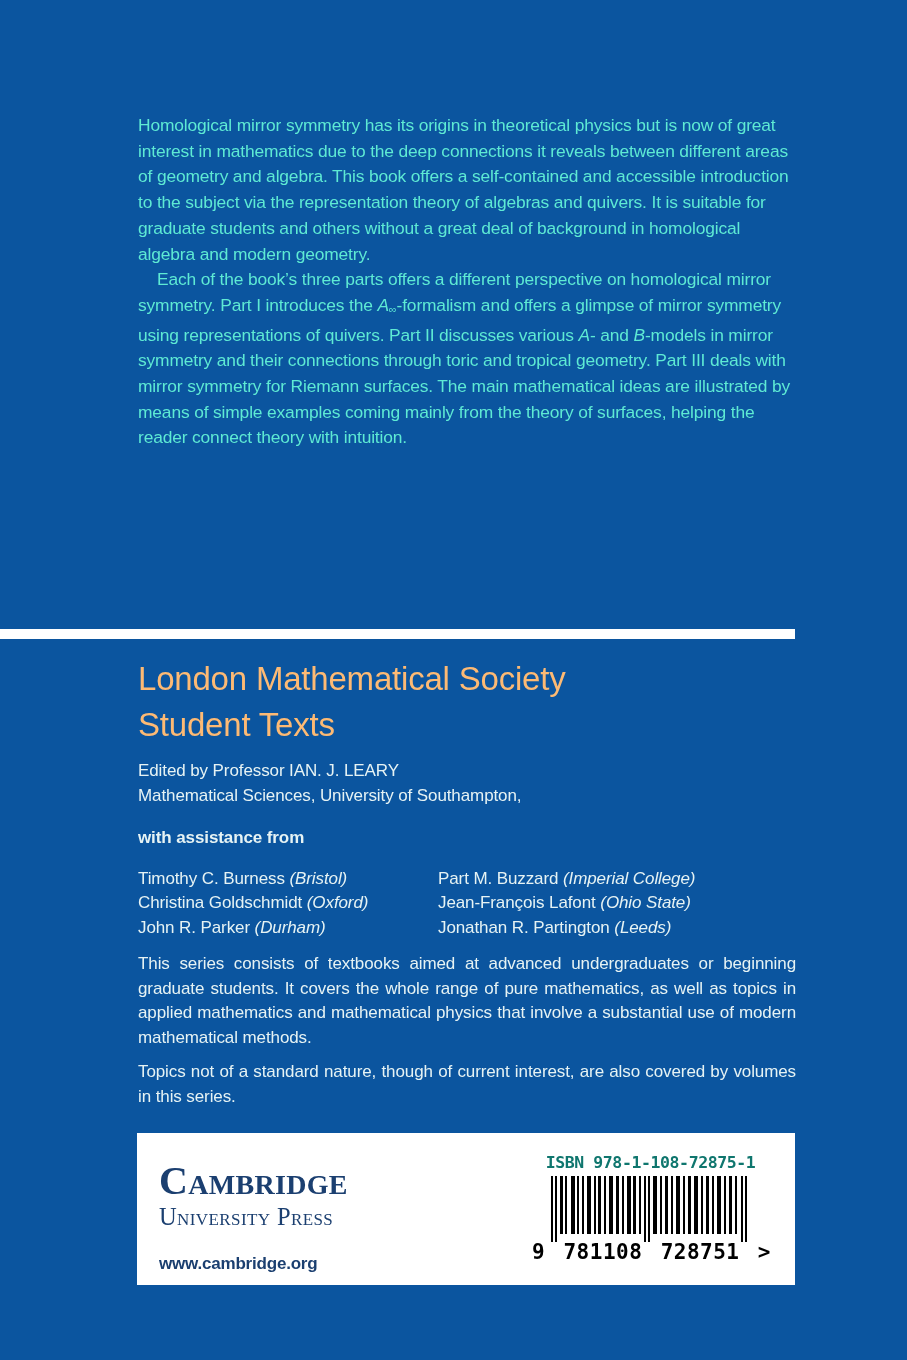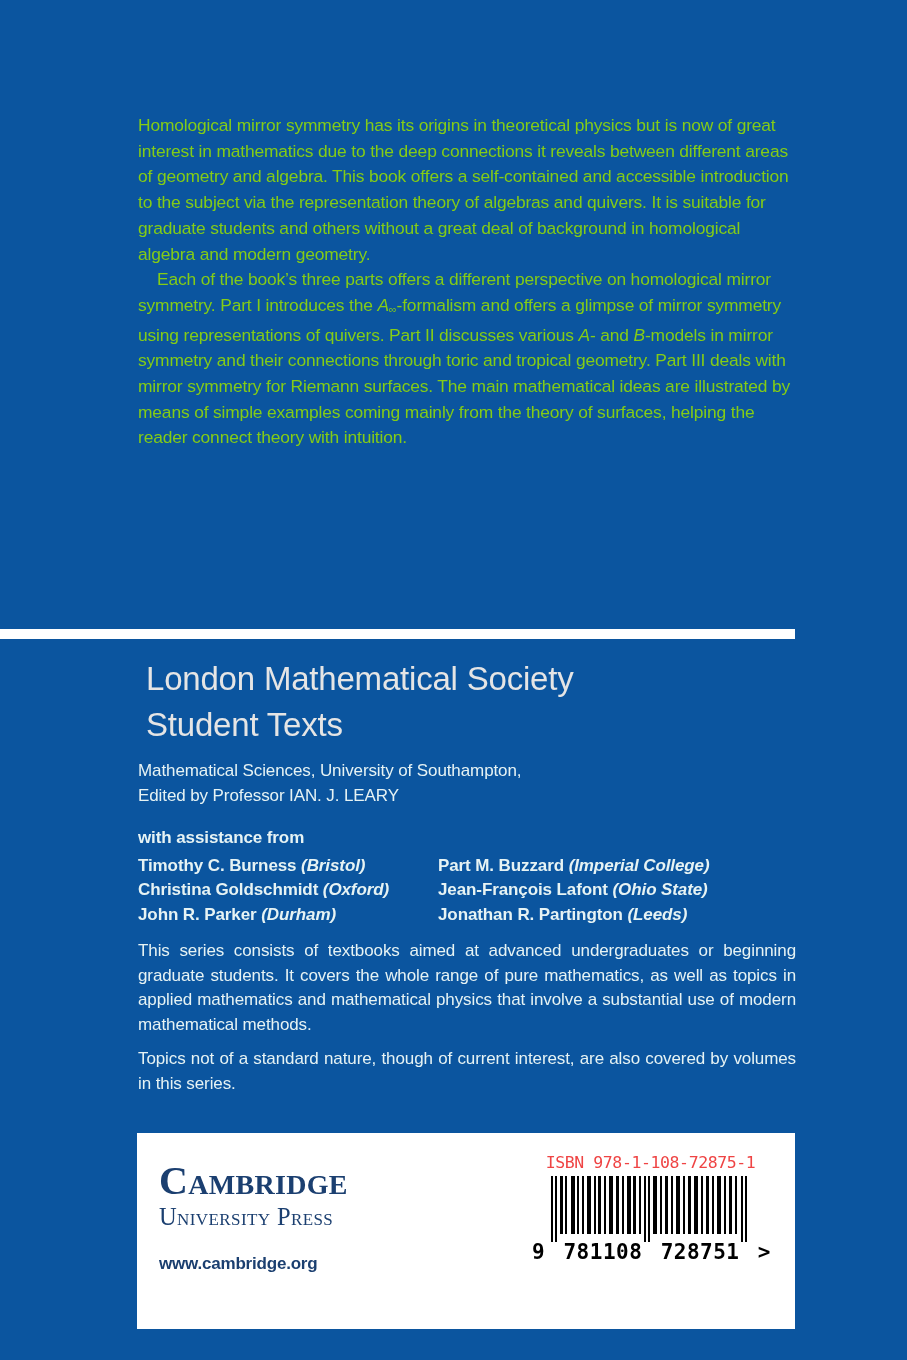--- a/index.html
+++ b/index.html
@@ -21,21 +21,21 @@
     position: absolute;
     left: 138px;
     top: 113px;
     width: 658px;
   }
   .blurb p {
     margin: 0;
     font-size: 17.4px;
     line-height: 25.7px;
     letter-spacing: -0.15px;
-    color: #84cc16;
+    color: #5eead4;
     text-align: left;
   }
   .blurb p.indent {
     text-indent: 19px;
   }
   .it { font-style: italic; }
   .sub {
     font-size: 0.62em;
     vertical-align: -0.18em;
     letter-spacing: 0;
@@ -56,44 +56,42 @@
     position: absolute;
     left: 138px;
     top: 656px;
     width: 658px;
   }
   .series-title {
     font-size: 33px;
     line-height: 46px;
     font-weight: 300;
     letter-spacing: -0.2px;
-    color: #e5e5e5;
+    color: #fdba74;
     white-space: pre-line;
-    margin-left: 8px;
   }
   .editor-block {
     margin-top: 11px;
     font-size: 17px;
     line-height: 24.5px;
     letter-spacing: -0.1px;
     color: #e6f3f4;
   }
   .editor-block div { white-space: nowrap; }
   .assist-label {
     margin-top: 18px;
     font-weight: bold;
   }
   .assoc-table {
-    margin-top: 3px;
+    margin-top: 16px;
     border-collapse: collapse;
     font-size: 17px;
     line-height: 24.5px;
     letter-spacing: -0.1px;
     color: #e6f3f4;
-    font-weight: bold;
   }
   .assoc-table td {
     padding: 0;
     vertical-align: top;
     white-space: nowrap;
   }
   .assoc-table td.col1 { width: 300px; }
   .assoc-table .inst { font-style: italic; }
 
   .series-desc {
@@ -109,21 +107,21 @@
     text-align: justify;
   }
   .series-desc p + p { margin-top: 10px; }
 
   
   .footer-panel {
     position: absolute;
     left: 137px;
     top: 1133px;
     width: 658px;
-    height: 196px;
+    height: 152px;
     background: #ffffff;
   }
   .logo {
     position: absolute;
     left: 22px;
     top: 27px;
     width: 330px;
   }
   .logo-cambridge {
     font-family: "Liberation Serif", serif;
@@ -157,22 +155,22 @@
   
   .isbn-area {
     position: absolute;
     right: 22px;
     top: 20px;
     width: 245px;
   }
   .isbn-text {
     font-family: "DejaVu Sans Mono", monospace;
     font-size: 16.5px;
-    font-weight: 400;
-    color: #ef4444;
+    font-weight: 700;
+    color: #0f766e;
     text-align: center;
     letter-spacing: -0.4px;
     white-space: nowrap;
   }
   .barcode {
     margin-top: 4px;
     height: 66px;
     display: flex;
     align-items: flex-start;
     justify-content: center;
@@ -200,22 +198,22 @@
 </div>
 
 <div class="rule"></div>
 
 <div class="series">
 
   <div class="series-title">London Mathematical Society
 Student Texts</div>
 
   <div class="editor-block">
+    <div>Edited by Professor IAN. J. LEARY</div>
     <div>Mathematical Sciences, University of Southampton,</div>
-    <div>Edited by Professor IAN. J. LEARY</div>
     <div class="assist-label">with assistance from</div>
   </div>
 
   <table class="assoc-table">
     <tbody>
         <tr>
       <td class="col1"><span>Timothy C. Burness</span> <span class="inst">(Bristol)</span></td>
       <td><span>Part M. Buzzard</span> <span class="inst">(Imperial College)</span></td>
     </tr>
     <tr>

